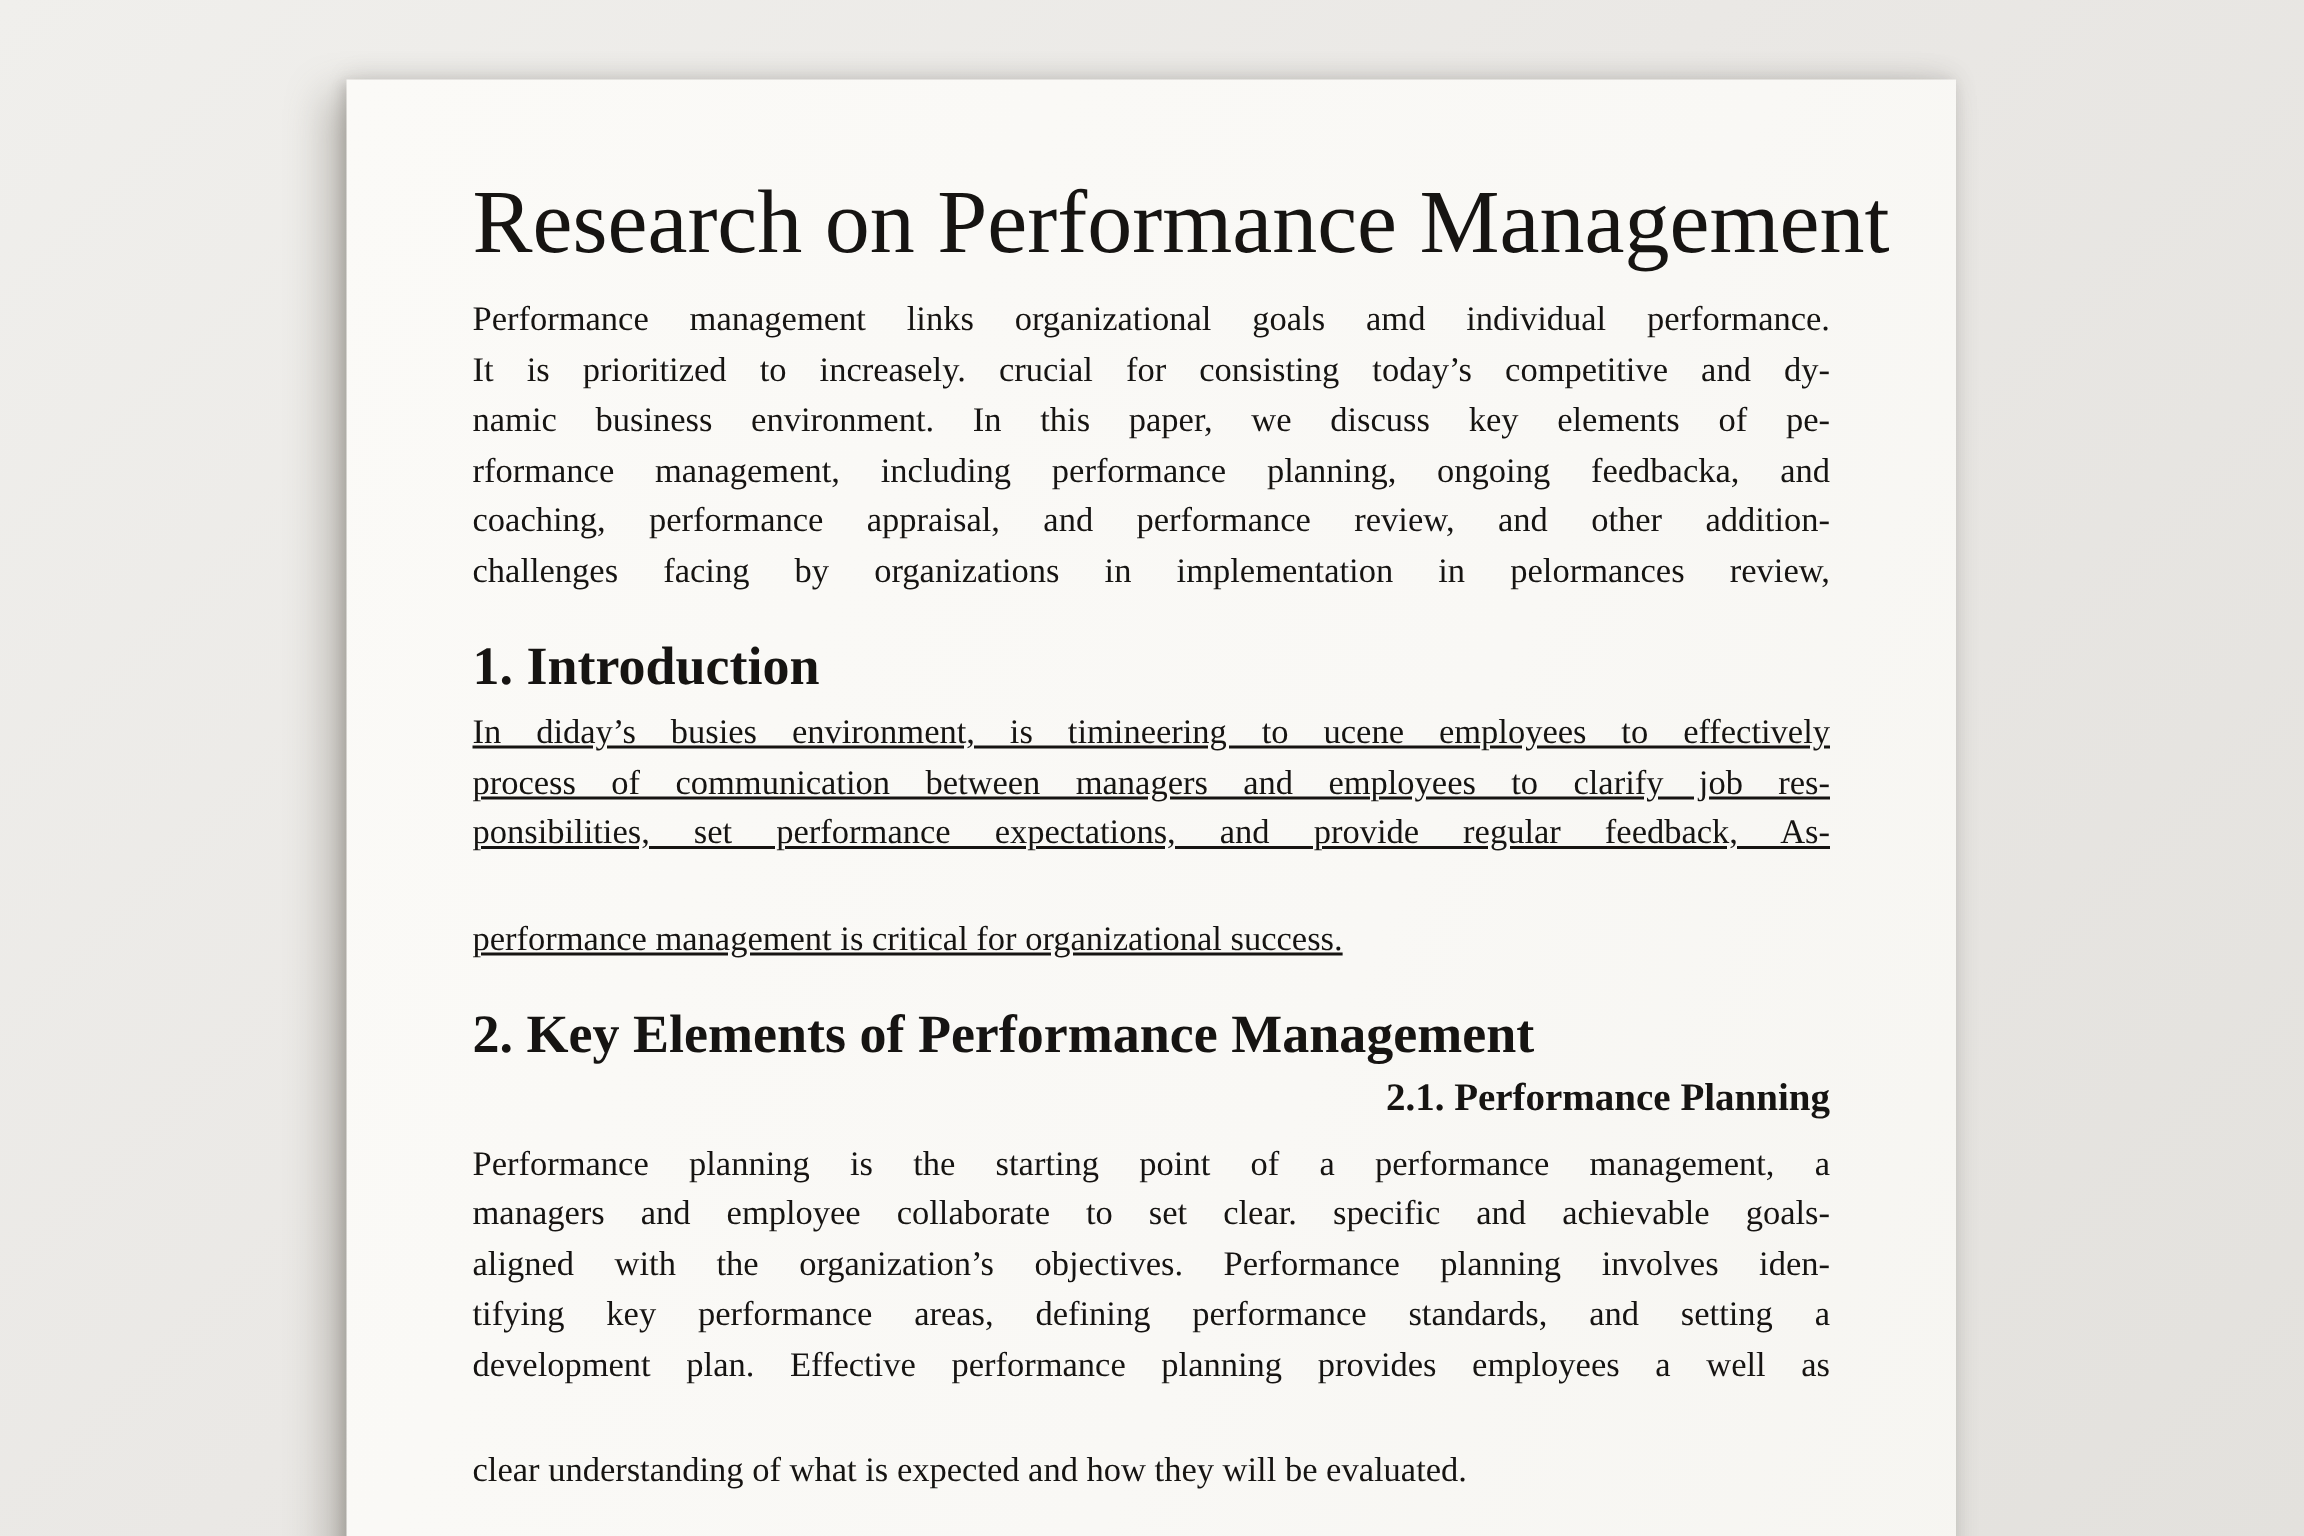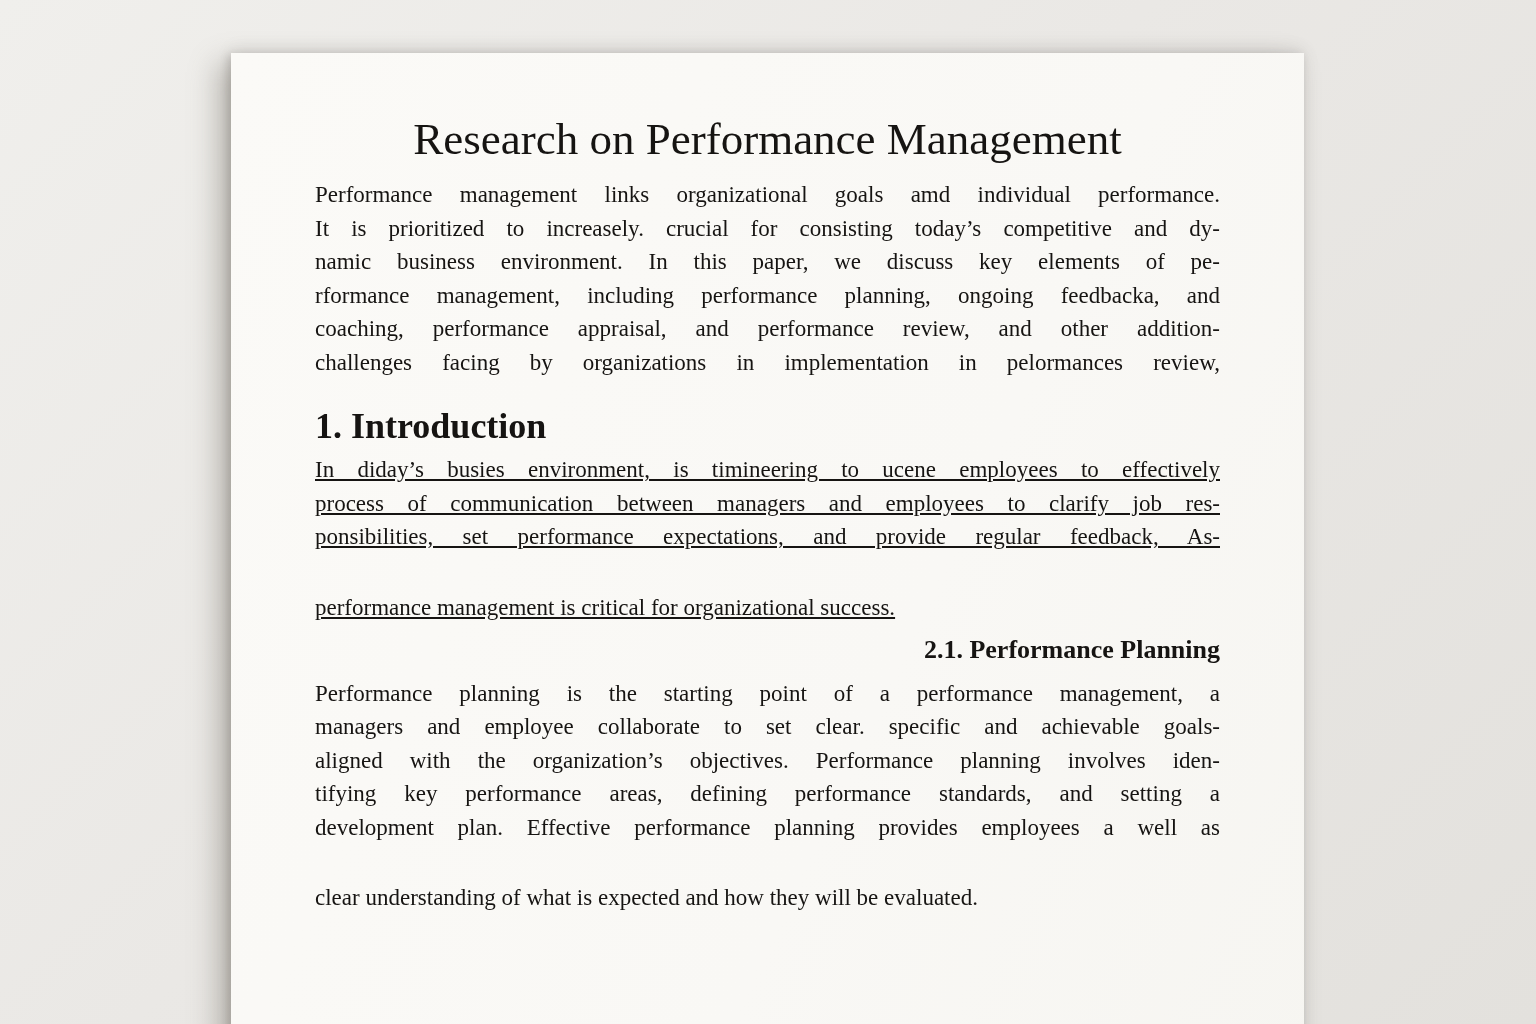--- a/index.html
+++ b/index.html
@@ -22,21 +22,21 @@
     background: linear-gradient(115deg, #fbfaf7 0%, #f9f8f5 60%, #f6f5f1 100%);
     box-shadow: -14px 10px 26px rgba(105, 99, 90, 0.38),
                 -3px 2px 8px rgba(90, 85, 78, 0.20),
                 0 -4px 16px rgba(0, 0, 0, 0.08);
     box-sizing: border-box;
     padding: 0 84px;
     color: #161412;
   }
   .doc-title {
     margin-top: 59px;
-    font-size: 45px;
+    font-size: 60px;
     line-height: 1.2;
     text-align: center;
     font-weight: 400;
     white-space: nowrap;
   }
   .center-heading {
     margin-top: 30px;
     font-size: 28px;
     line-height: 35px;
     font-weight: 700;
@@ -85,20 +85,21 @@
         <div class="line">coaching, performance appraisal, and performance review, and other addition-</div>
         <div class="line">challenges facing by organizations in implementation in pelormances review,</div>
       </div>
       <div class="heading">1. Introduction</div>
       <div class="paragraph">
         <div class="line">In diday’s busies environment, is timineering to ucene employees to effectively</div>
         <div class="line">process of communication between managers and employees to clarify job res-</div>
         <div class="line">ponsibilities, set performance expectations, and provide regular feedback, As-</div>
         <div class="line last">performance management is critical for organizational success.</div>
       </div>
+      <div class="heading">2. Key Elements of Performance Management</div>
       <div class="subheading">2.1. Performance Planning</div>
       <div class="paragraph">
         <div class="line">Performance planning is the starting point of a performance management, a</div>
         <div class="line">managers and employee collaborate to set clear. specific and achievable goals-</div>
         <div class="line">aligned with the organization’s objectives. Performance planning involves iden-</div>
         <div class="line">tifying key performance areas, defining performance standards, and setting a</div>
         <div class="line">development plan. Effective performance planning provides employees a well as</div>
         <div class="line last">clear understanding of what is expected and how they will be evaluated.</div>
       </div>
     </div>

